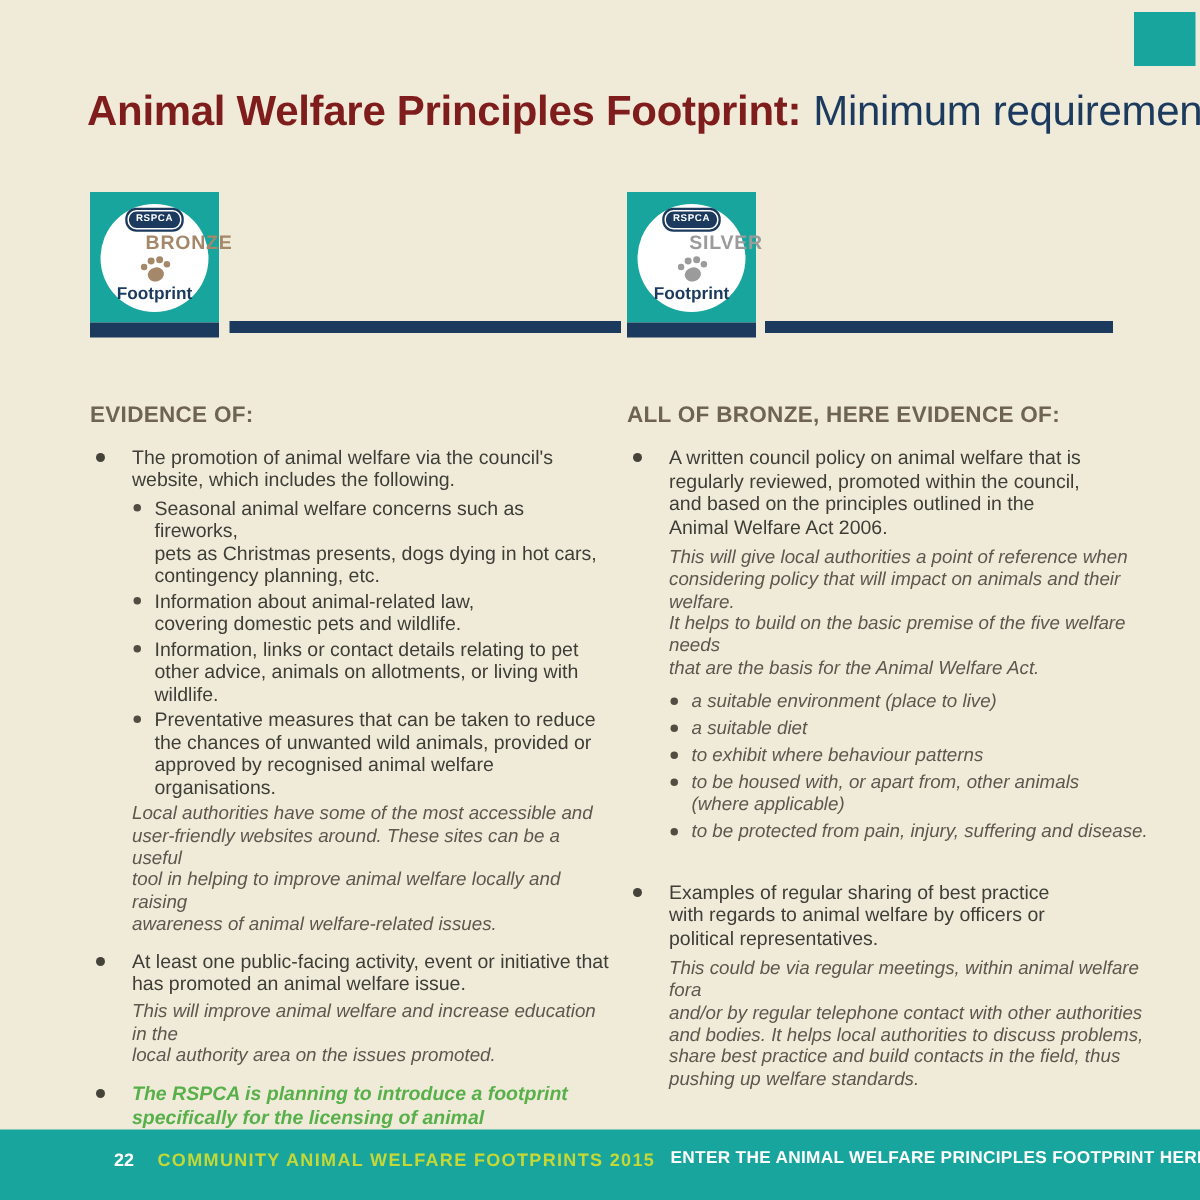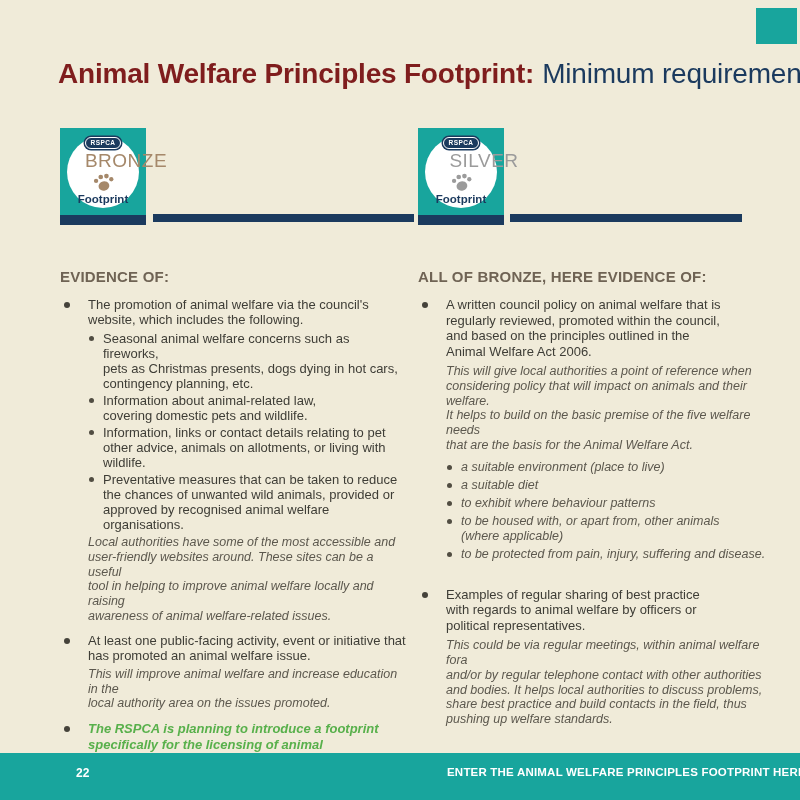--- a/index.html
+++ b/index.html
@@ -19,21 +19,21 @@
   
   .title{position:absolute;left:58px;top:58px;margin:0;font-size:28px;font-weight:normal;white-space:nowrap;letter-spacing:-0.2px;}
   .tA{color:#7f1d1d;font-weight:bold;}
   .tR{color:#1b3a5e;margin-left:8px;}
 
   
   .badge{position:absolute;top:128px;width:86px;}
   .bsq{width:86px;height:87px;background:#18a59d;display:flex;align-items:center;justify-content:center;}
   .bcirc{width:72px;height:72px;background:#fff;border-radius:50%;display:flex;flex-direction:column;align-items:center;justify-content:center;gap:1px;}
   .rlogo{background:#1b3a5e;color:#fff;font-size:6.5px;font-weight:bold;letter-spacing:0.4px;padding:2px 5px;border-radius:6px;border:1px solid #fff;box-shadow:0 0 0 1.5px #1b3a5e;line-height:1;margin-bottom:1px;}
-  .blevel{font-size:19px;font-weight:normal;letter-spacing:0.5px;line-height:1.1;padding-left:46px;}
+  .blevel{font-size:13px;font-weight:bold;letter-spacing:0.5px;line-height:1.1;padding-left:46px;}
   .bword{font-size:11.5px;font-weight:bold;color:#1b3a5e;line-height:1.1;}
   .paw{width:21px;height:19px;}
   .bronze{color:#a5886a;}
   .silver{color:#9b9b9b;}
   .bbar{position:absolute;top:87px;left:0;width:86px;height:10px;background:#1b3a5e;margin-top:0;}
   .badge{height:97px;}
   .hline{position:absolute;top:214px;height:8px;background:#1b3a5e;}
 
   
   .col{position:absolute;top:268px;}
@@ -216,16 +216,17 @@
 
     <p class="note">This could be via regular meetings, within animal welfare fora
 and/or by regular telephone contact with other authorities
 and bodies. It helps local authorities to discuss problems,
 share best practice and build contacts in the field, thus
 pushing up welfare standards.</p>
   </section>
 
   <div class="footer">
     <span class="f-page">22</span>
+    <span class="f-pub">COMMUNITY ANIMAL WELFARE FOOTPRINTS 2015</span>
     <span class="f-cta">ENTER THE ANIMAL WELFARE PRINCIPLES FOOTPRINT HERE</span>
   </div>
 
 </div>
 
 </body></html>

